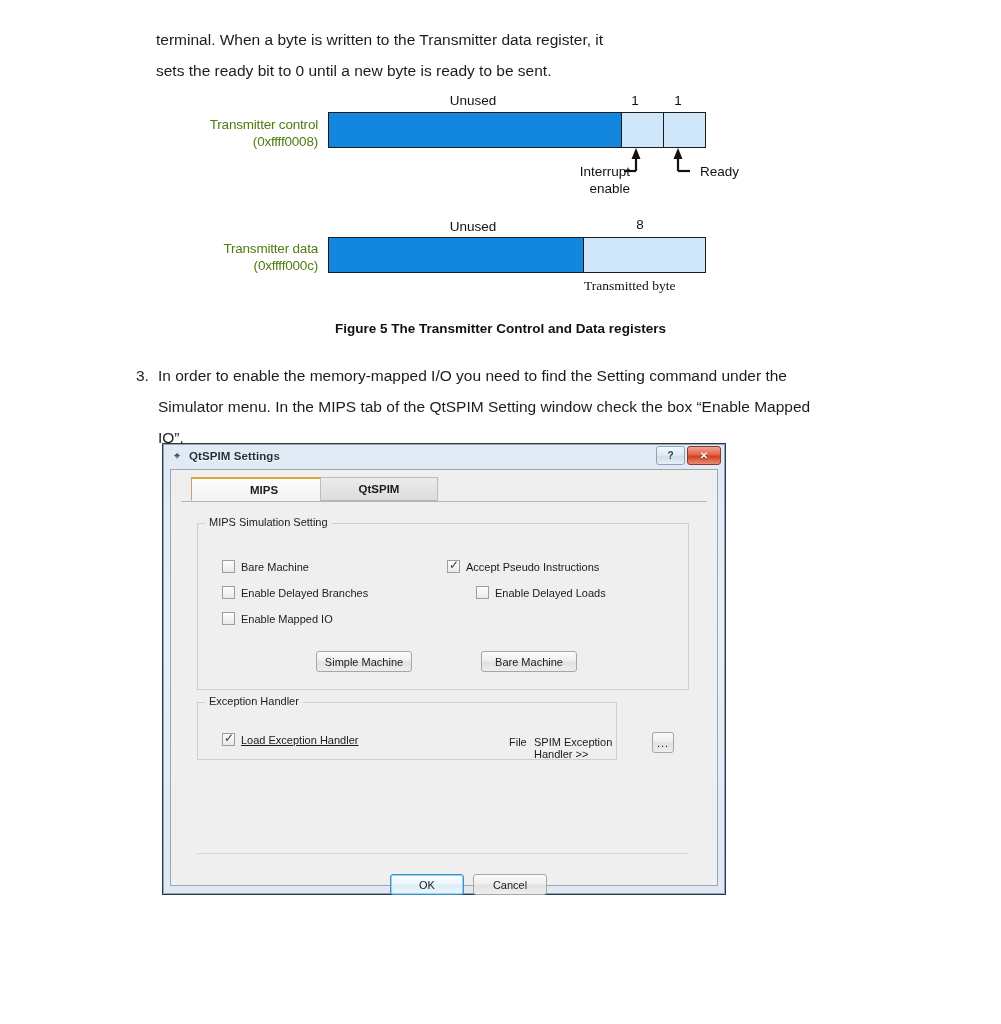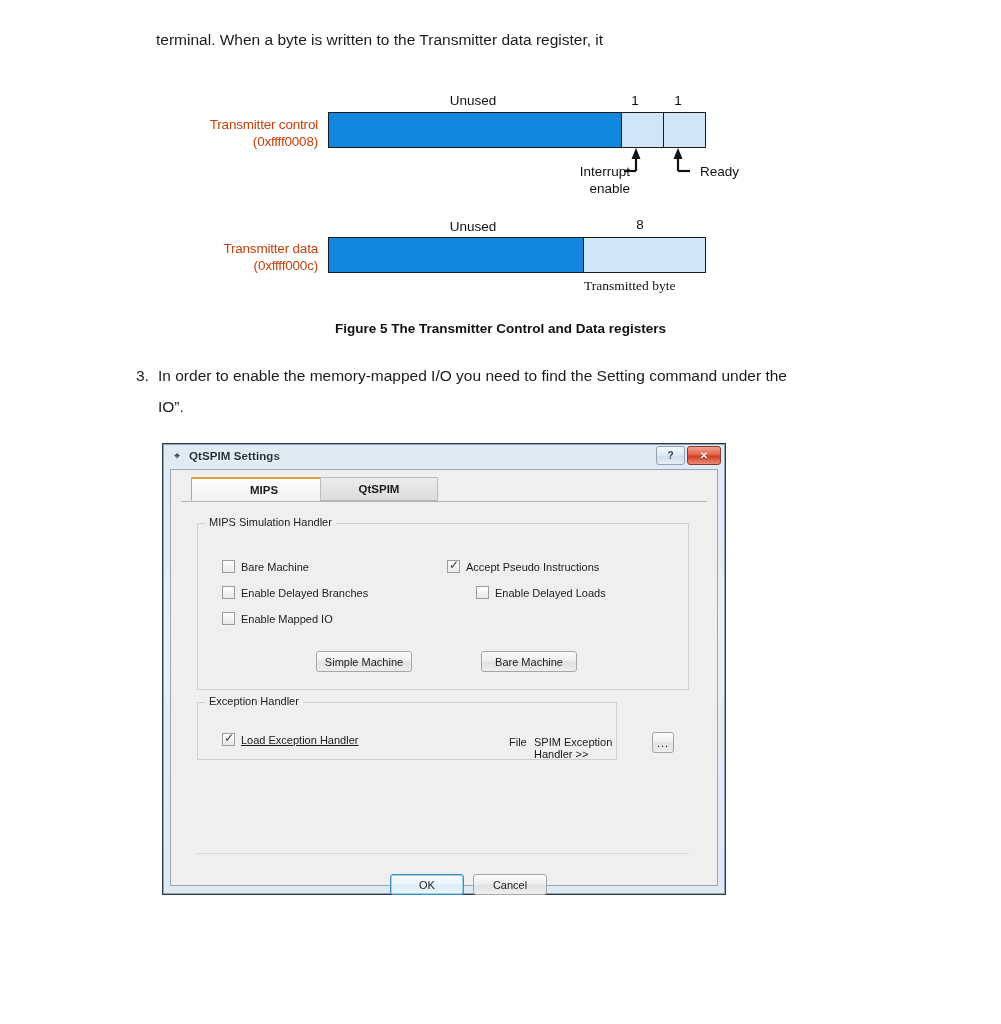--- a/index.html
+++ b/index.html
@@ -30,21 +30,21 @@
   .doc-para div { white-space: nowrap; }
 
   
   .figure { position: absolute; left: 0; top: 0; width: 1001px; height: 320px; }
 
   .reg-label {
     position: absolute;
     text-align: right;
     font-size: 13.5px;
     line-height: 17px;
-    color: #c2410c;
+    color: #4d7c0f;
     font-family: "Liberation Sans", sans-serif;
     letter-spacing: -0.2px;
   }
   .bar-outer {
     position: absolute;
     border: 1.6px solid #1b1b1b;
     box-sizing: border-box;
     display: flex;
     background: #cfe6f8;
   }
@@ -288,20 +288,21 @@
     position: absolute;
     height: 1px;
     background: #d6d6d6;
   }
 </style>
 </head>
 <body>
 
 <div class="doc-para">
   <div>terminal. When a byte is written to the Transmitter data register, it</div>
+  <div>sets the ready bit to 0 until a new byte is ready to be sent.</div>
 </div>
 
 <div class="figure">
 
   <div class="reg-label" style="left:150px; top:116px; width:168px;">
     <div>Transmitter control</div>
     <div>(0xffff0008)</div>
   </div>
 
   <div class="fld-num" style="left:383px; top:93px; width:180px;">Unused</div>
@@ -346,20 +347,21 @@
 
   <div class="fld-cap" style="left:584px; top:277px;font-family:Liberation Serif, serif;">Transmitted byte</div>
 </div>
 
 <div class="fig-caption">Figure 5 The Transmitter Control and Data registers</div>
 
 <div class="list-item">
   <span class="list-num">3.</span>
   <span class="list-text">
     <div>In order to enable the memory-mapped I/O you need to find the Setting command under the</div>
+    <div>Simulator menu. In the MIPS tab of the QtSPIM Setting window check the box “Enable Mapped</div>
     <div>IO”.</div>
   </span>
 </div>
 
 <div class="dlg-wrap">
   <div class="dlg-frame"></div>
 
   <div class="dlg-titlebar">
     <span class="dlg-appicon">⌖</span>
     <span class="dlg-title">QtSPIM Settings</span>
@@ -370,21 +372,21 @@
   </div>
 
   <div class="dlg-inner">
 
     <div class="tabstrip">
       <div class="tab active">MIPS</div>
       <div class="tab inactive">QtSPIM</div>
     </div>
 
     <div class="groupbox" style="left:26px; top:53px; width:492px; height:167px;">
-      <span class="group-title">MIPS Simulation Handler</span>
+      <span class="group-title">MIPS Simulation Setting</span>
 
       <div class="cb-row" style="left:24px; top:36px;">
         <span class="cb"></span>
         <span>Bare Machine</span>
       </div>
       <div class="cb-row" style="left:249px; top:36px;">
         <span class="cb checked"></span>
         <span>Accept Pseudo Instructions</span>
       </div>
 

